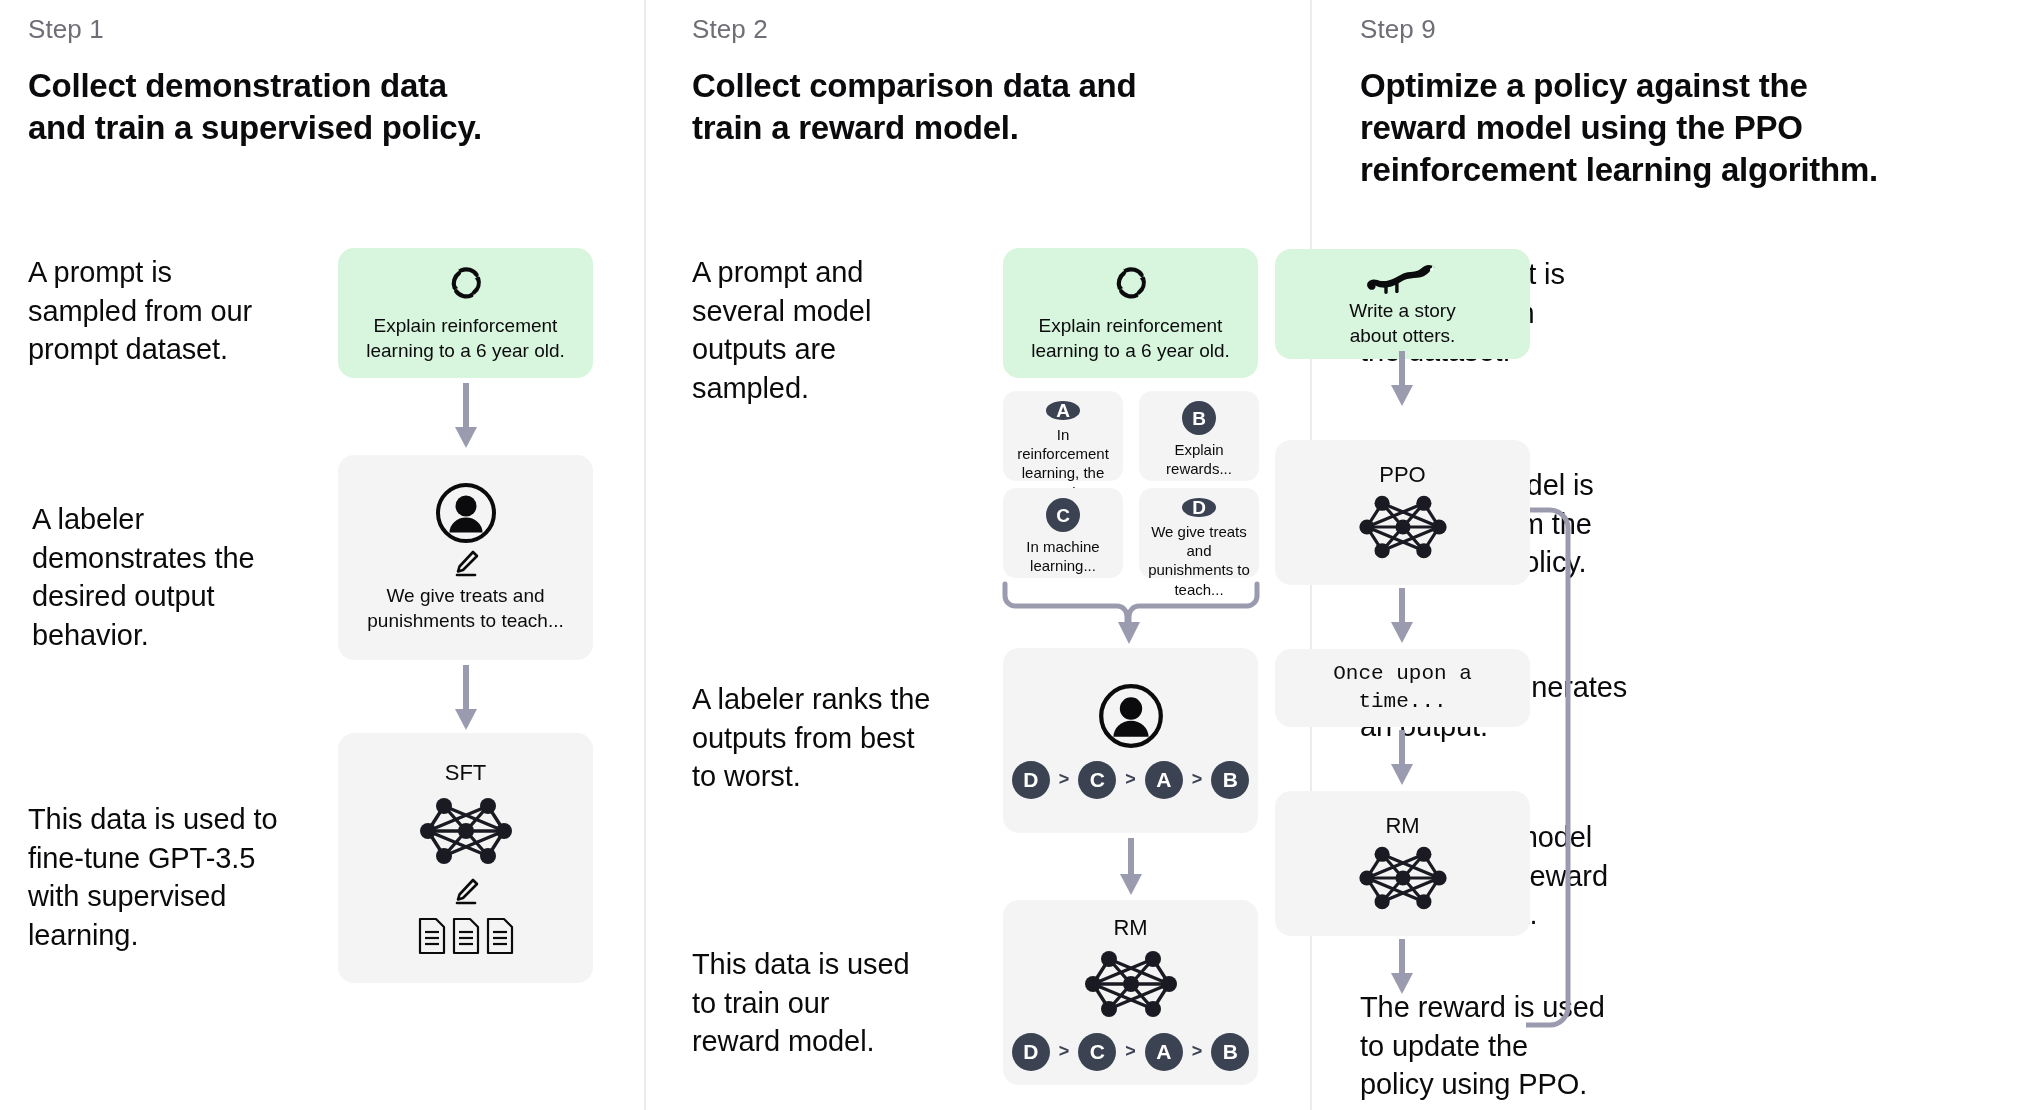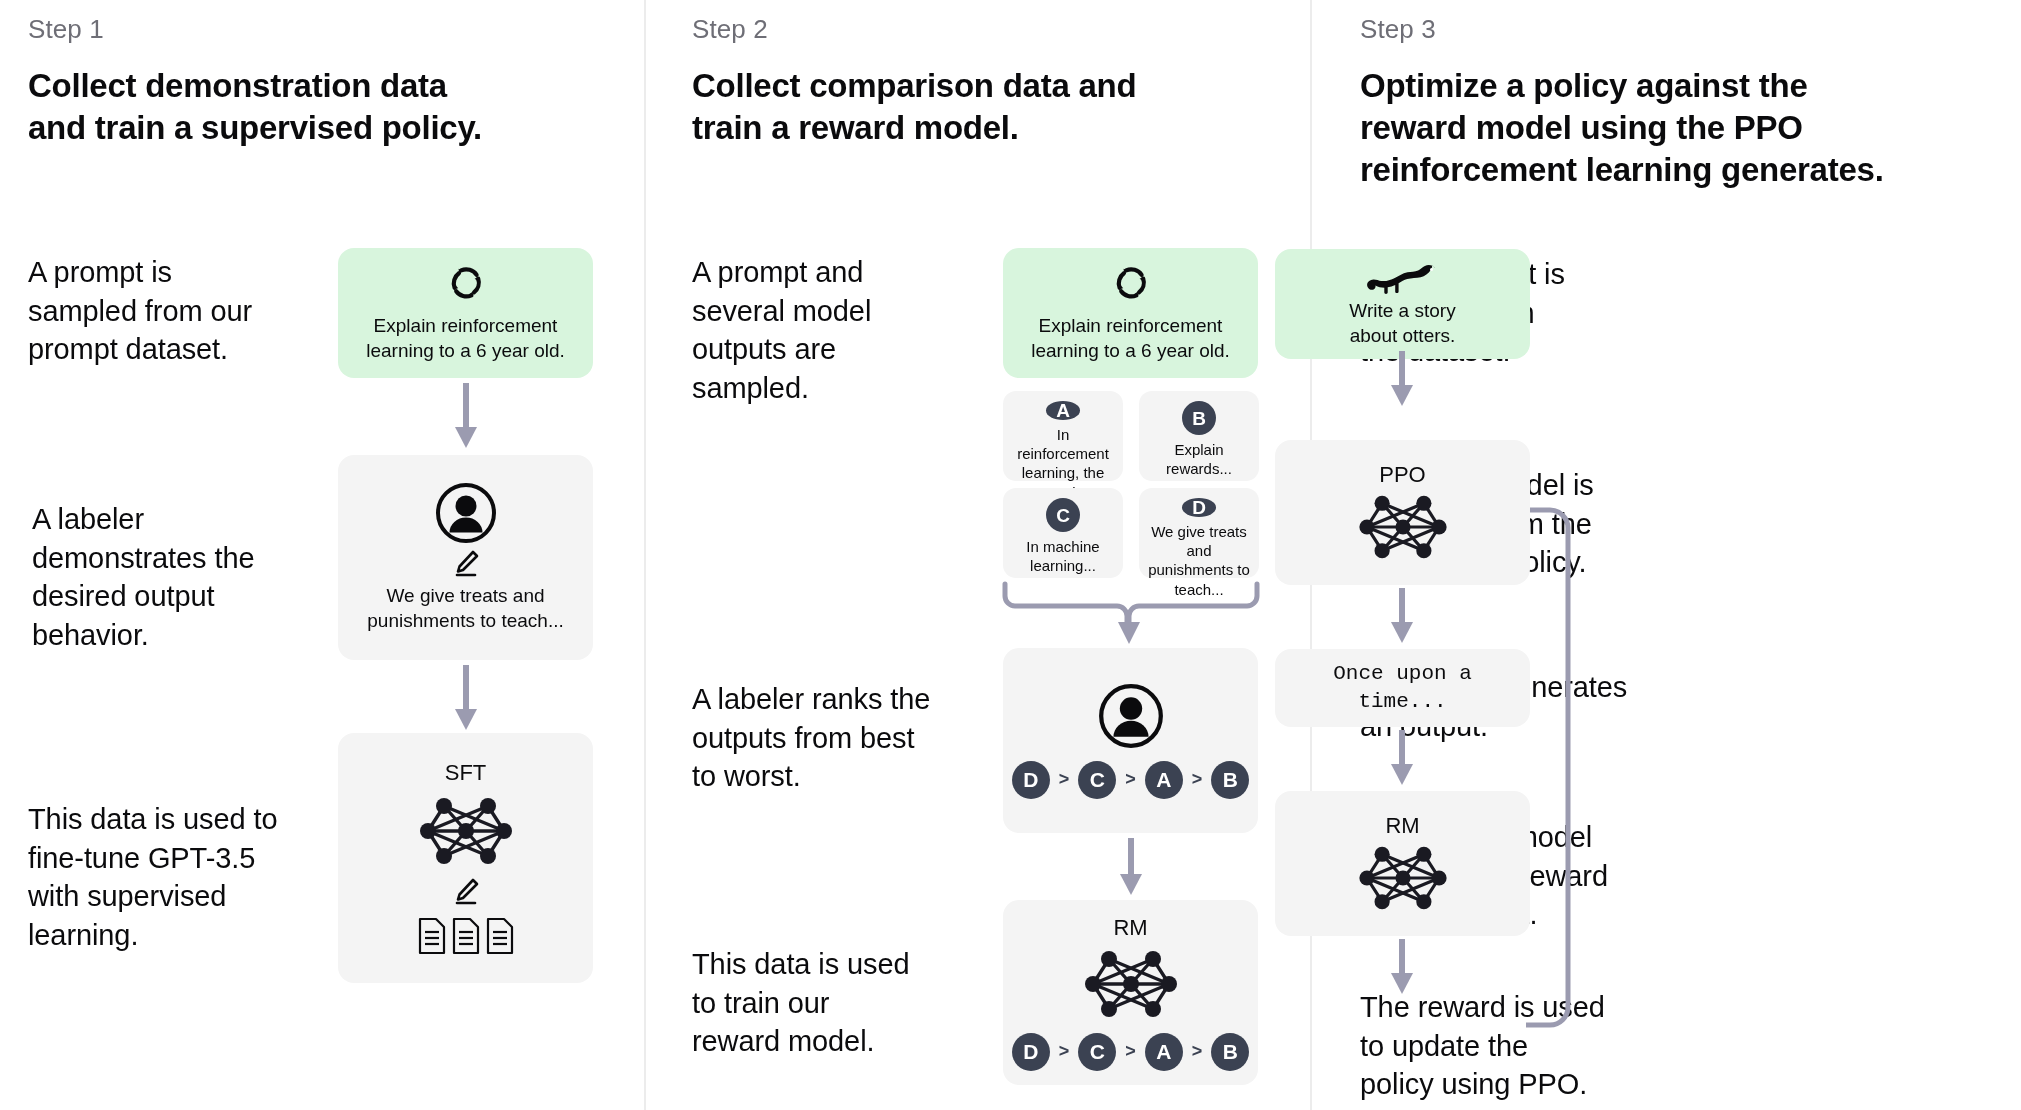--- a/index.html
+++ b/index.html
@@ -338,24 +338,24 @@
         <div class="badge lg">A</div>
         <span class="rank-gt">&gt;</span>
         <div class="badge lg">B</div>
       </div>
     </div>
   </div>
 
   <div class="col" style="left:1310px; width:711px;">
 
     <div style="position:absolute; left:50px; top:14px; width:650px;">
-      <div class="step-label">Step 3</div>
+      <div class="step-label">Step 9</div>
       <div class="step-title" style="white-space:pre-line;">Optimize a policy against the
 reward model using the PPO
-reinforcement learning generates.</div>
+reinforcement learning algorithm.</div>
     </div>
 
     <div class="desc" style="left:50px; top:255px; width:290px; white-space:pre-line;">A new prompt is
 sampled from
 the dataset.</div>
     <div class="desc" style="left:50px; top:466px; width:300px; white-space:pre-line;">The PPO model is
 initialized from the
 supervised policy.</div>
     <div class="desc" style="left:50px; top:668px; width:300px; white-space:pre-line;">The policy generates
 an output.</div>

